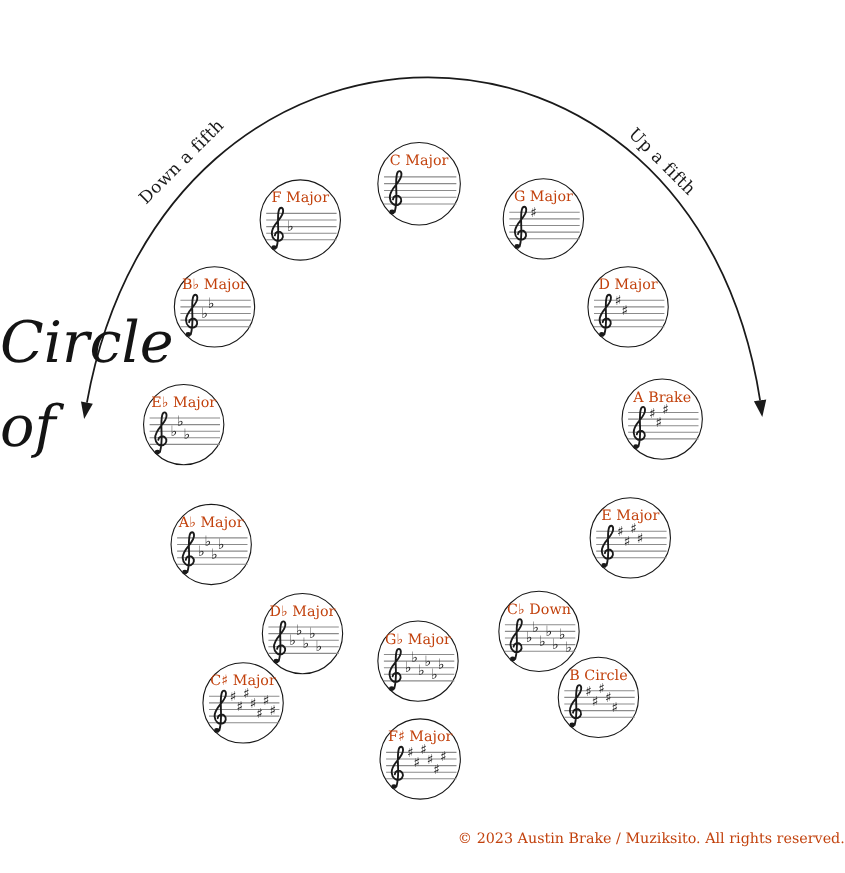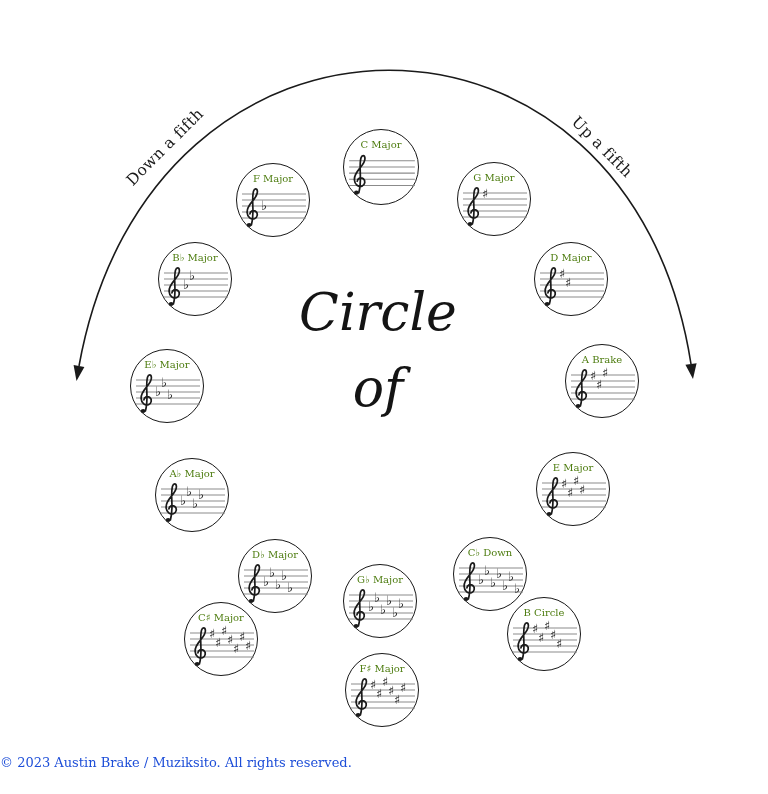--- a/index.html
+++ b/index.html
@@ -30,51 +30,50 @@
     transform: translate(-50%, -50%) rotate(-45deg);
   }
   .arc-label.up {
     left: 602px; top: 147px;
     transform: translate(-50%, -50%) rotate(45deg);
   }
   .title {
     position: absolute;
     left: 0; right: 12px;
     top: 274px;
-    text-align: center;
     font-style: italic;
     font-size: 52px;
     line-height: 76px;
     color: #141414;
   }
   .key-circle {
     position: absolute;
     box-sizing: border-box;
     border: 1.7px solid #181818;
     border-radius: 50%;
     background: #ffffff;
   }
   .key-label {
     position: absolute;
     top: 9px; left: 0; right: 0;
     text-align: center;
-    font-size: 10px;
-    color: #4d7c0f;
+    font-size: 13px;
+    color: #c2410c;
   }
   .staff-svg {
     position: absolute;
     left: 0; top: 0;
   }
   .footer {
     position: absolute;
     left: 0; right: 0;
     top: 755px;
-    text-align: left;
+    text-align: right;
     font-size: 13px;
-    color: #1d4ed8;
+    color: #c2410c;
   }
 </style>
 </head>
 <body>
 
 <div class="page">
 
   <svg class="bg-svg" viewBox="0 0 768 794" xmlns="http://www.w3.org/2000/svg">
     <path d="M 79 366 C 150 -28, 630 -28, 691 364" fill="none" stroke="#1a1a1a" stroke-width="1.6"></path>
     <polygon points="76.5,381 84.4,367 73.6,365" fill="#1a1a1a"></polygon>

